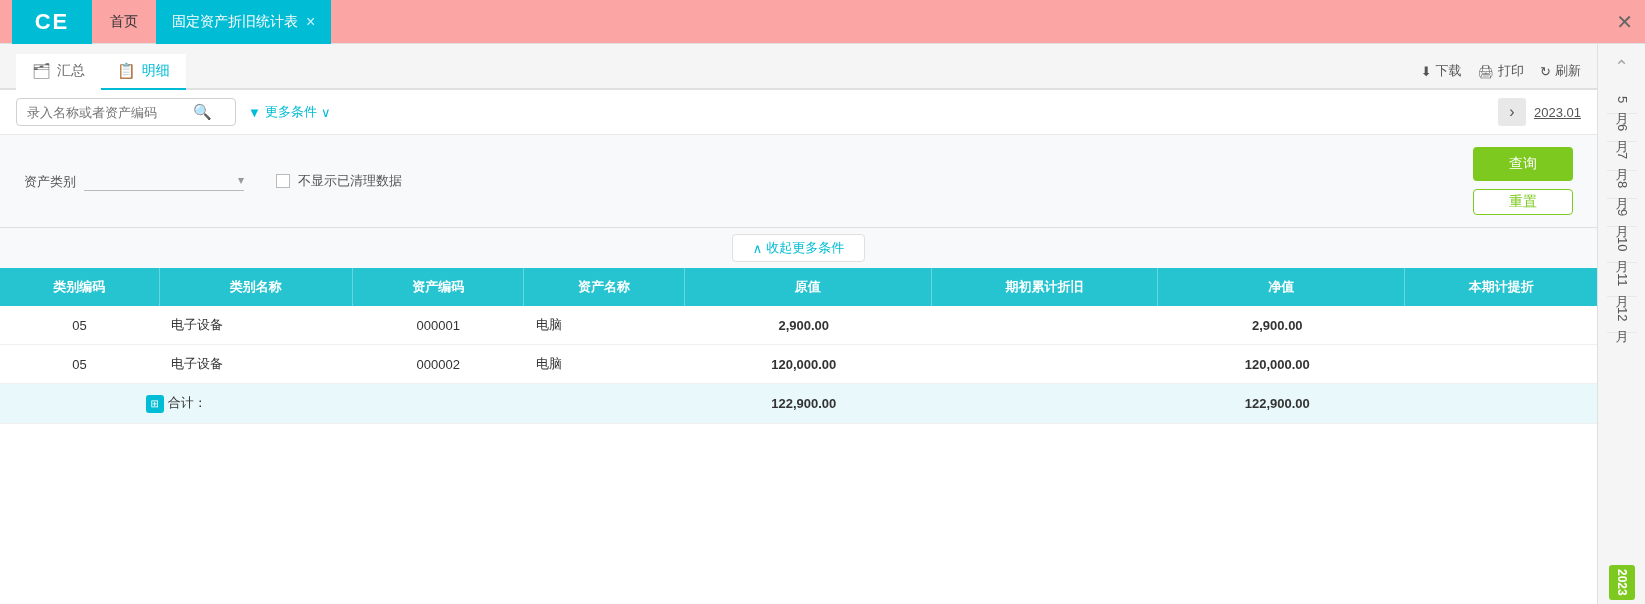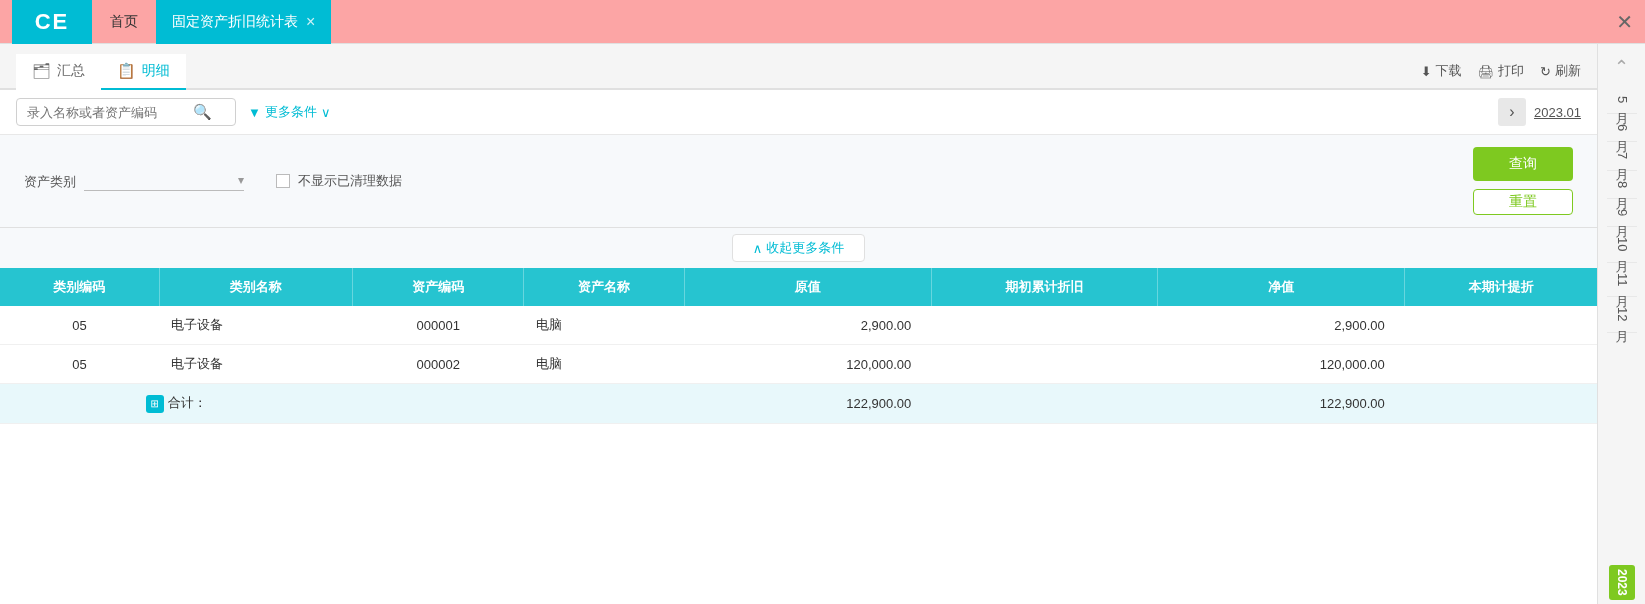--- a/index.html
+++ b/index.html
@@ -313,21 +313,21 @@
     }
     tbody tr.summary-row {
       background: #e8f8fb;
     }
     tbody td {
       padding: 10px 12px;
       font-size: 13px;
       text-align: center;
       color: #333;
     }
-    tbody td.text-right { text-align: right; padding-right: 20px; }
+    tbody td.text-right { text-align: center; padding-right: 20px; font-weight: bold; }
     tbody td.text-left { text-align: left; }
 
     .summary-icon {
       display: inline-flex;
       align-items: center;
       justify-content: center;
       width: 18px;
       height: 18px;
       background: #00bcd4;
       border-radius: 3px;

